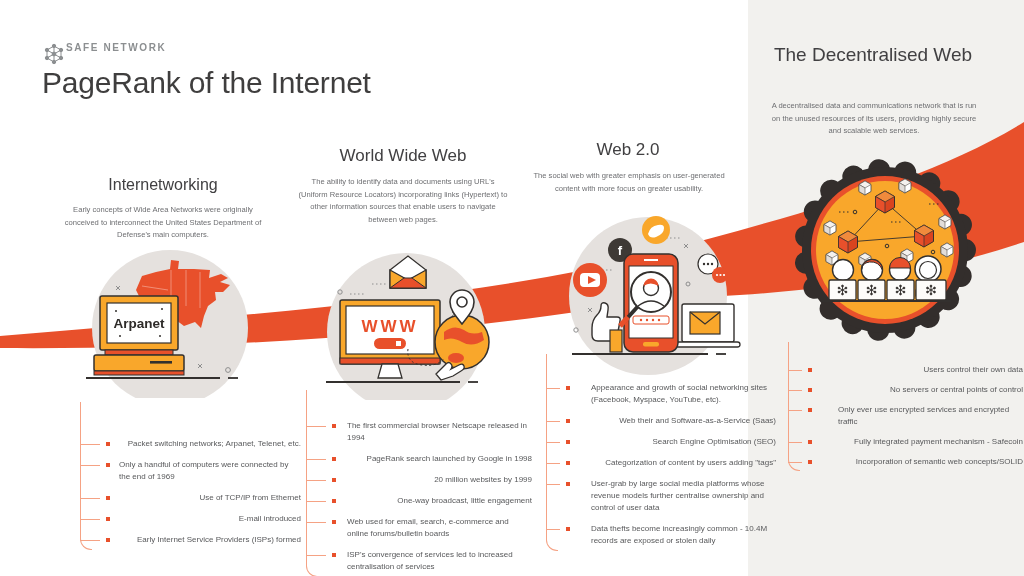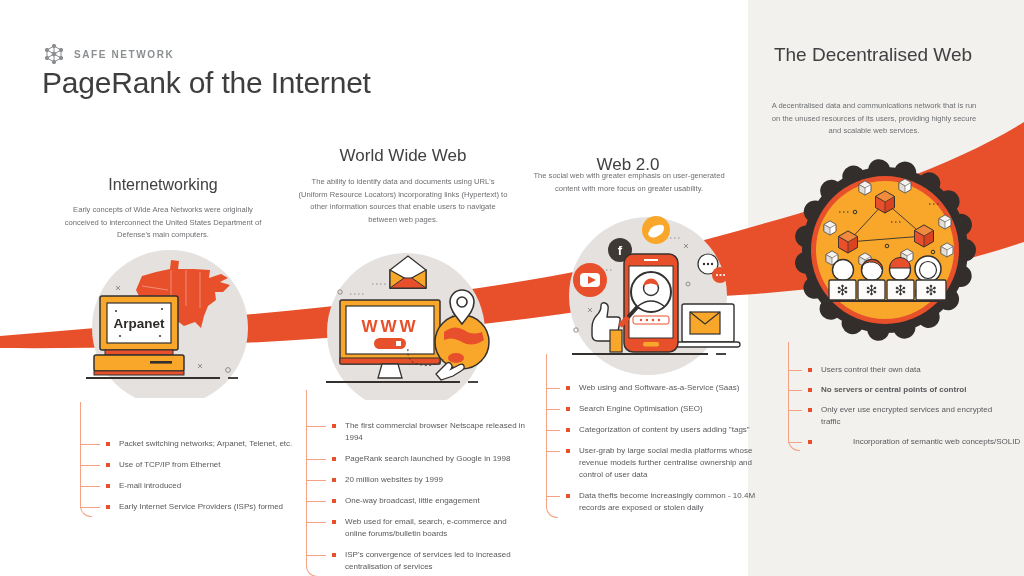--- a/index.html
+++ b/index.html
@@ -8,32 +8,32 @@
     background:#ffffff;font-family:"Liberation Sans",sans-serif;
     -webkit-font-smoothing:antialiased;
   }
   svg text{font-family:"Liberation Sans",sans-serif;}
   .layer{position:absolute;}
   
   .side-panel{left:748px;top:0;width:276px;height:576px;background:#F2F1EE;z-index:0;}
   .ribbon{left:0;top:0;width:1024px;height:576px;z-index:1;pointer-events:none;}
   .content{z-index:2;}
   
-  .brand{left:42px;top:42px;display:flex;align-items:center;gap:8px;}
+  .brand{left:42px;top:42px;display:flex;}
   .brand-name{font-size:10px;font-weight:bold;letter-spacing:1.6px;color:#8C8F91;}
   .page-title{left:42px;top:66px;font-size:30px;color:#3F3E3E;letter-spacing:-0.2px;}
   
   .col-title{color:#414042;text-align:center;}
   .col-desc{color:#6D6E71;font-size:7.6px;line-height:1.65;text-align:center;}
   
   .bullets{position:absolute;}
   .connector{position:absolute;left:-26px;width:11px;
     border-left:1px solid #F5A284;border-bottom:1px solid #F5A284;
     border-bottom-left-radius:11px;}
-  .row{position:relative;display:flex;align-items:flex-start;margin-bottom:9px;}
+  .row{position:relative;display:flex;align-items:flex-start;margin-bottom:9px;justify-content:space-between;}
   .tick{position:absolute;left:-26px;top:6px;width:20px;height:1px;background:#F5A284;}
   .sq{width:4px;height:4px;background:#E8502B;margin-top:4px;flex:none;}
   .btxt{font-size:8px;line-height:1.5;color:#58595B;padding-left:9px;max-width:185px;}
 </style>
 </head>
 <body>
 
 <div class="layer side-panel"></div>
 
 <svg class="layer ribbon" viewBox="0 0 1024 576">
@@ -111,20 +111,25 @@
 <div class="bullets layer content" style="left:106px;top:432px;width:195px;margin-top:6px;">
   <div class="connector" style="top:-36px;bottom:5px;"></div>
   <div>
 
       <div class="row">
         <span class="tick"></span>
         <span class="sq"></span>
         <span class="btxt">Packet switching networks; Arpanet, Telenet, etc.</span>
       </div>
 
+      <div class="row">
+        <span class="tick"></span>
+        <span class="sq"></span>
+        <span class="btxt">Only a handful of computers were connected by the end of 1969</span>
+      </div>
 
       <div class="row">
         <span class="tick"></span>
         <span class="sq"></span>
         <span class="btxt">Use of TCP/IP from Ethernet</span>
       </div>
 
       <div class="row">
         <span class="tick"></span>
         <span class="sq"></span>
@@ -221,21 +226,21 @@
       </div>
 
       <div class="row">
         <span class="tick"></span>
         <span class="sq"></span>
         <span class="btxt">ISP's convergence of services led to increased centralisation of services</span>
       </div>
     </div>
 </div>
 
-<div class="layer content col-title" style="left:515px;top:140px;width:226px;font-size:17px;margin-top:15px;">Web 2.0</div>
+<div class="layer content col-title" style="left:515px;top:140px;width:226px;font-size:17px;">Web 2.0</div>
 <div class="layer content col-desc" style="left:522px;top:170px;width:214px;">The social web with greater emphasis on user-generated content with more focus on greater usability.</div>
 
 <svg class="layer content" style="left:558px;top:212px;" width="184" height="166" viewBox="0 0 184 166">
   <circle cx="90" cy="84" r="79" fill="#E5E1DE"></circle>
   <g stroke="#8E8E8E" stroke-width="1">
     <path d="M126,32 l4,4 m0,-4 l-4,4"></path>
     <path d="M30,96 l4,4 m0,-4 l-4,4"></path>
     <circle cx="18" cy="118" r="2.2" fill="none"></circle>
     <line x1="40" y1="58" x2="54" y2="58" stroke-dasharray="1.5 2.5"></line>
     <line x1="108" y1="26" x2="122" y2="26" stroke-dasharray="1.5 2.5"></line>
@@ -307,25 +312,30 @@
   <g stroke="#33302E" stroke-width="1.8">
     <line x1="14" y1="142" x2="150" y2="142"></line>
       <line x1="158" y1="142" x2="168" y2="142"></line>
   </g>
 </svg>
 
 <div class="bullets layer content" style="left:566px;top:382px;width:210px;">
   <div class="connector" style="top:-28px;bottom:5px;left:-20px;"></div>
   <div>
 
-
-      <div class="row">
-        <span class="tick" style="left:-20px;width:14px;"></span>
-        <span class="sq"></span>
-        <span class="btxt">Web using and Software-as-a-Service (Saas)</span>
+      <div class="row">
+        <span class="tick" style="left:-20px;width:14px;"></span>
+        <span class="sq"></span>
+        <span class="btxt">Appearance and growth of social networking sites (Facebook, Myspace, YouTube, etc).</span>
+      </div>
+
+      <div class="row">
+        <span class="tick" style="left:-20px;width:14px;"></span>
+        <span class="sq"></span>
+        <span class="btxt">Web their and Software-as-a-Service (Saas)</span>
       </div>
 
 
       <div class="row">
         <span class="tick" style="left:-20px;width:14px;"></span>
         <span class="sq"></span>
         <span class="btxt">Search Engine Optimisation (SEO)</span>
       </div>
 
       <div class="row">
@@ -444,32 +454,37 @@
 <div class="bullets layer content" style="left:808px;top:364px;width:215px;">
   <div class="connector" style="top:-22px;bottom:5px;left:-20px;"></div>
   <div>
 
       <div class="row" style="margin-bottom:8px;">
         <span class="tick" style="left:-20px;width:14px;"></span>
         <span class="sq"></span>
         <span class="btxt">Users control their own data</span>
       </div>
 
-      <div class="row" style="margin-bottom:8px;font-weight:bold;">
+      <div class="row" style="margin-bottom:8px;">
         <span class="tick" style="left:-20px;width:14px;"></span>
         <span class="sq"></span>
         <span class="btxt">No servers or central points of control</span>
       </div>
 
       <div class="row" style="margin-bottom:8px;">
         <span class="tick" style="left:-20px;width:14px;"></span>
         <span class="sq"></span>
         <span class="btxt">Only ever use encrypted services and encrypted traffic</span>
       </div>
 
+      <div class="row" style="margin-bottom:8px;">
+        <span class="tick" style="left:-20px;width:14px;"></span>
+        <span class="sq"></span>
+        <span class="btxt">Fully integrated payment mechanism - Safecoin</span>
+      </div>
 
       <div class="row" style="margin-bottom:8px;gap:32px;">
         <span class="tick" style="left:-20px;width:14px;"></span>
         <span class="sq"></span>
         <span class="btxt">Incorporation of semantic web concepts/SOLID</span>
       </div>
 
     </div>
 </div>
 

